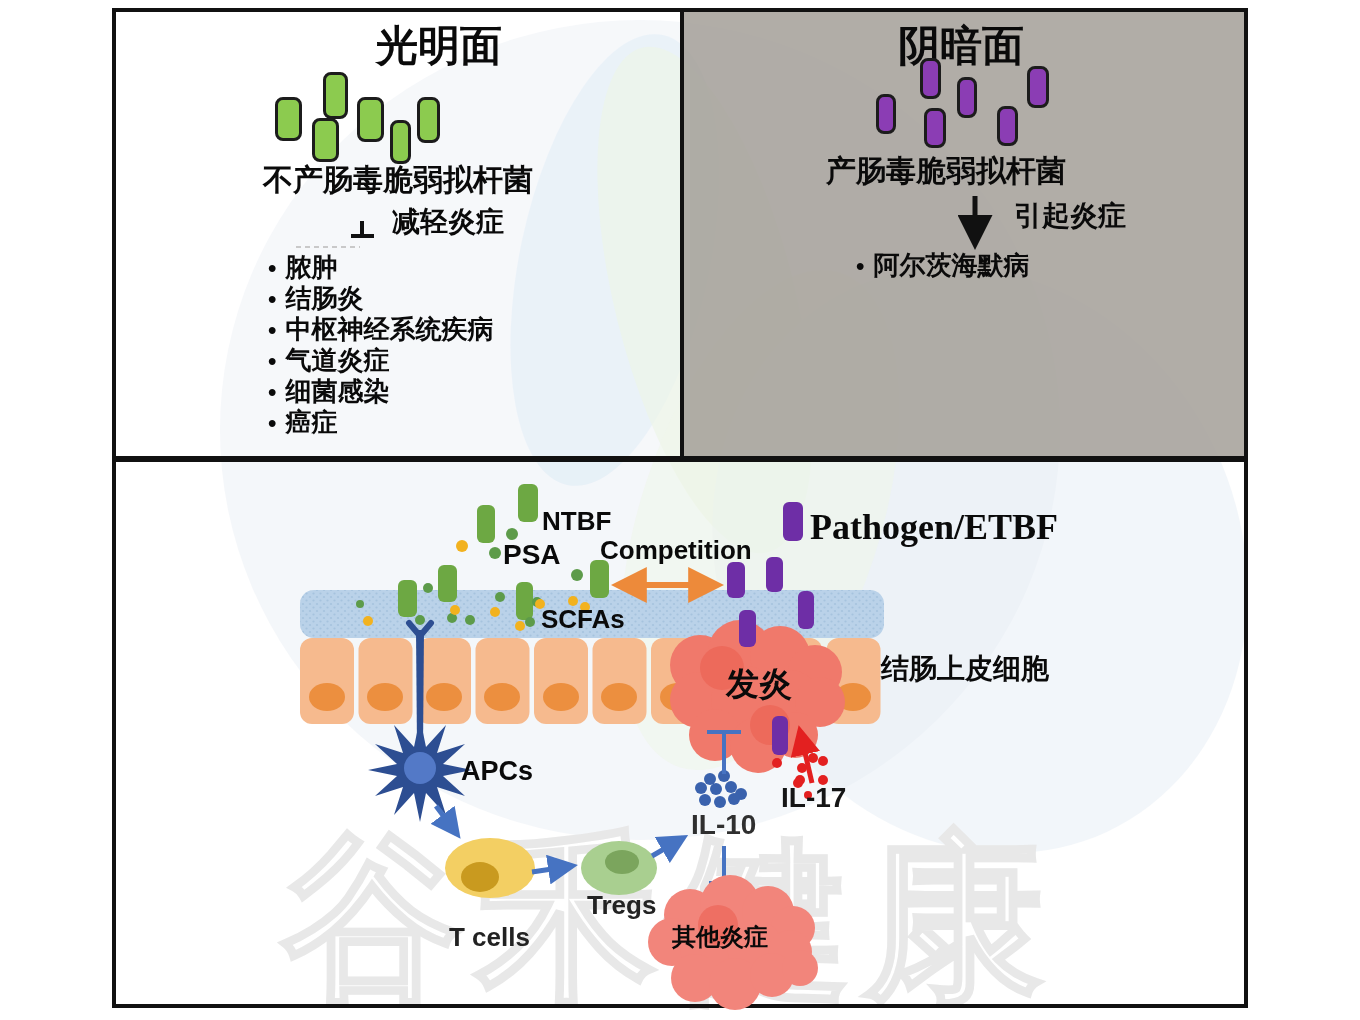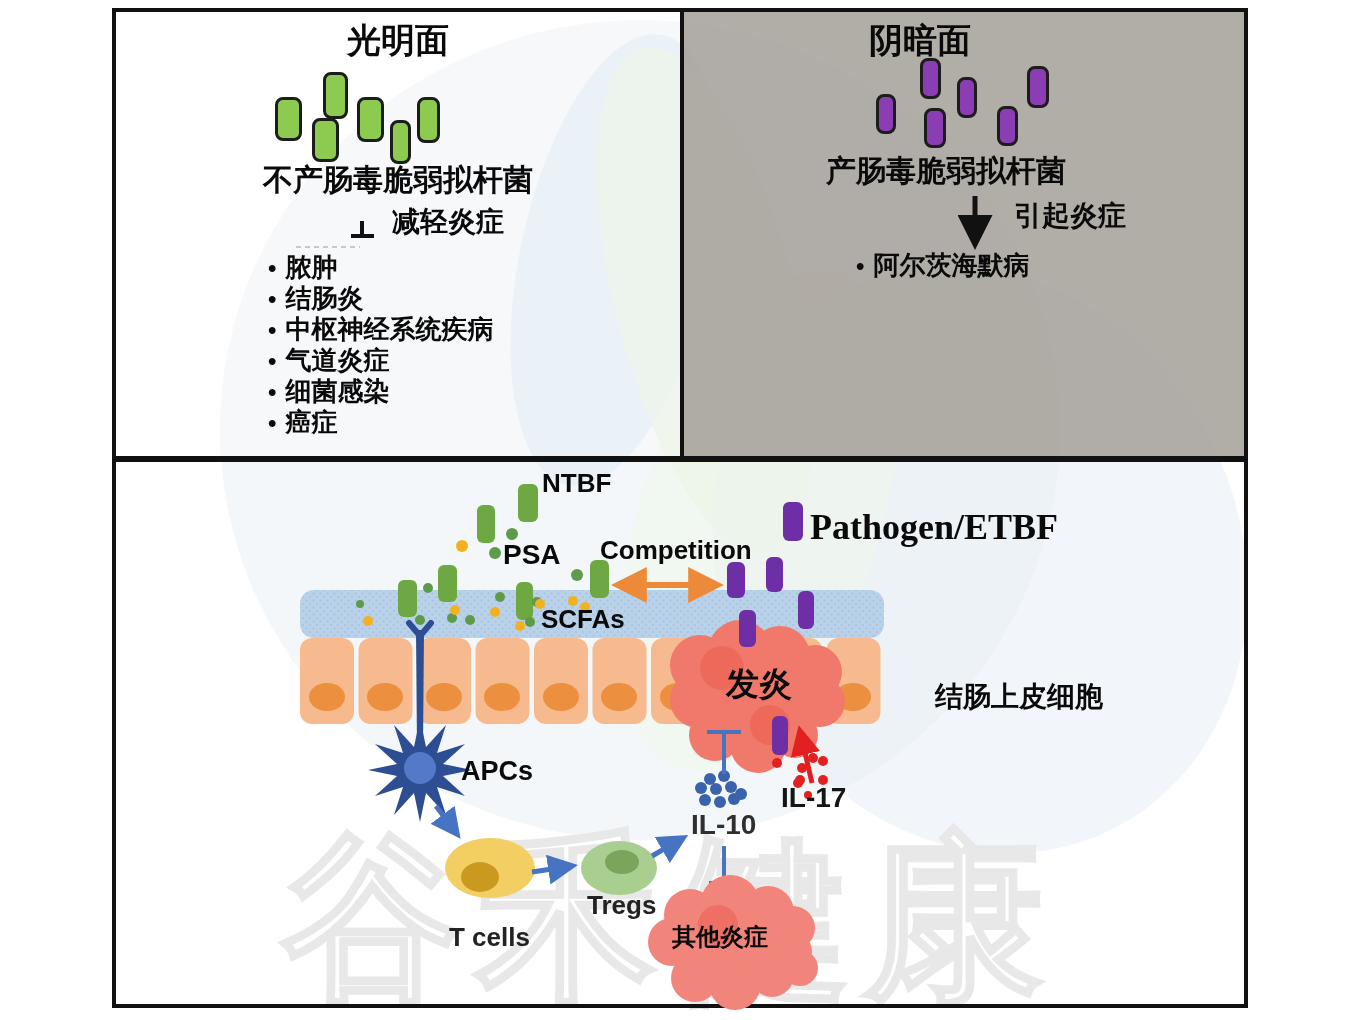--- a/index.html
+++ b/index.html
@@ -19,43 +19,43 @@
     position:absolute;z-index:2;left:282px;top:800px;font-size:180px;font-weight:700;
     color:#ffffff;-webkit-text-stroke:3px #e0e0e0;letter-spacing:14px;white-space:nowrap;
   }
   
   .panel{position:absolute;z-index:3;border:4px solid #111;box-sizing:border-box;}
   #panel-bright{left:112px;top:8px;width:572px;height:452px;background:rgba(255,255,255,0.35);}
   #panel-dark{left:680px;top:8px;width:568px;height:452px;background:rgba(168,164,157,0.9);}
   #panel-mech{left:112px;top:458px;width:1136px;height:550px;background:rgba(255,255,255,0.25);}
   
   .lbl{position:absolute;z-index:6;color:#0a0a0a;font-weight:700;white-space:nowrap;}
-  .panel-title{font-size:34px;}
+  .panel-title{font-size:42px;padding-left:41px;}
   #title-bright{left:112px;top:18px;width:572px;text-align:center;}
   #title-dark{left:680px;top:18px;width:480px;text-align:center;}
   #bright-bact{left:112px;top:160px;width:572px;text-align:center;font-size:30px;}
   #dark-bact{left:680px;top:151px;width:532px;text-align:center;font-size:30px;}
   #bright-action{left:392px;top:203px;font-size:28px;}
   #dark-action{left:1014px;top:197px;font-size:28px;}
   .effects{position:absolute;z-index:6;margin:0;padding:0;list-style:none;font-weight:700;font-size:26px;color:#0a0a0a;}
   .effects li{line-height:31px;white-space:nowrap;}
   .effects li::before{content:"•";margin-right:9px;font-size:24px;}
   #effects-bright{left:268px;top:252px;}
   #effects-dark{left:856px;top:250px;}
   
   .rod{position:absolute;z-index:6;border-radius:8px;border:3px solid #1c1c1c;box-sizing:border-box;}
   .rod-green{background:#8ccb4f;}
   .rod-purple{background:#8b3db4;}
   
-  #lbl-ntbf{left:542px;top:468px;font-size:26px;}
+  #lbl-ntbf{left:542px;top:506px;font-size:26px;}
   #lbl-psa{left:503px;top:539px;font-size:28px;}
   #lbl-competition{left:600px;top:535px;font-size:26px;}
   #lbl-scfas{left:541px;top:604px;font-size:26px;}
   #lbl-pathogen{left:810px;top:506px;font-size:36px;font-family:Liberation Serif, serif;}
-  #lbl-epithelium{left:935px;top:650px;font-size:28px;margin-top:28px;}
+  #lbl-epithelium{left:881px;top:650px;font-size:28px;}
   #lbl-inflammation{left:726px;top:662px;font-size:33px;}
   #lbl-apcs{left:461px;top:756px;font-size:27px;}
   #lbl-il10{left:691px;top:809px;font-size:28px;color:#2f2f2f;}
   #lbl-il17{left:781px;top:782px;font-size:28px;color:#151515;}
   #lbl-tcells{left:449px;top:889px;font-size:26px;color:#222;margin-top:33px;}
   #lbl-tregs{left:587px;top:890px;font-size:26px;color:#222;}
   #lbl-other{left:672px;top:921px;font-size:24px;}
   
   #diagram-svg{position:absolute;left:0;top:0;z-index:4;}
 </style>

